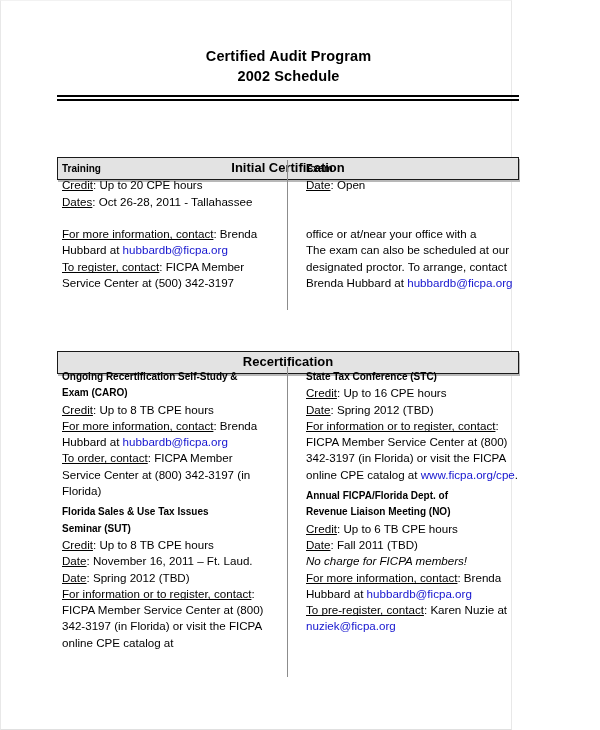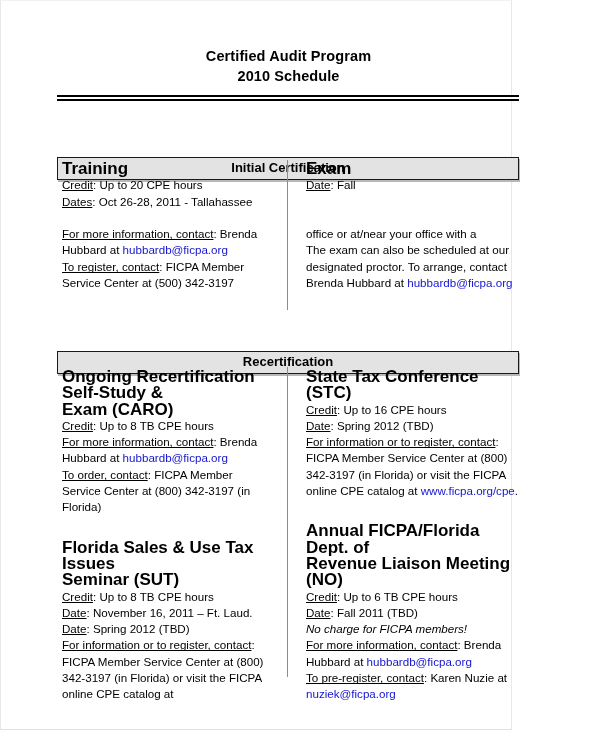--- a/index.html
+++ b/index.html
@@ -97,25 +97,25 @@
     position: absolute;
     font-size: 11.6px;
     line-height: 16.3px;
   }
   #col-init-left  { left: 61px;  top: 160px; width: 215px; }
   #col-init-right { left: 305px; top: 160px; width: 215px; }
   #col-rec-left   { left: 61px;  top: 368px; width: 218px; }
   #col-rec-right  { left: 305px; top: 368px; width: 218px; }
 
   .blk { margin: 0 0 0 0; }
-  .blk + .blk { margin-top: 24px; }
+  .blk + .blk { margin-top: 5px; }
 
   .blk-title {
     font-weight: bold;
-    font-size: 17px;
+    font-size: 10px;
     line-height: 16.3px;
     margin: 0;
   }
 
   .ln { margin: 0; }
   .spacer { height: 16.3px; }
 
   .lbl {
     text-decoration: underline;
     text-decoration-skip-ink: none;
@@ -129,21 +129,21 @@
     cursor: pointer;
   }
 </style>
 </head>
 <body>
 
 <div class="page">
 
   <div class="doc-title">
     <span>Certified Audit Program</span>
-    <span class="line2">2010 Schedule</span>
+    <span class="line2">2002 Schedule</span>
   </div>
 
   <div class="double-rule">
     <div class="bar-top"></div>
     <div class="bar-mid"></div>
     <div class="bar-bot"></div>
   </div>
 
   <div class="section-bar" id="bar-initial">Initial Certification</div>
 
@@ -158,21 +158,21 @@
       <div class="ln"><span class="lbl">For more information, contact</span><span>: Brenda</span></div>
       <div class="ln"><span>Hubbard at </span><span class="link">hubbardb@ficpa.org</span></div>
       <div class="ln"><span class="lbl">To register, contact</span><span>: FICPA Member</span></div>
       <div class="ln">Service Center at (500) 342-3197</div>
     </div>
   </div>
 
   <div class="col" id="col-init-right">
     <div class="blk">
       <div class="blk-title">Exam</div>
-      <div class="ln"><span class="lbl">Date</span><span>:  Fall</span></div>
+      <div class="ln"><span class="lbl">Date</span><span>:  Open</span></div>
       <div class="spacer"></div>
       <div class="spacer"></div>
       <div class="ln">office or at/near your office with a</div>
       <div class="ln">The exam can also be scheduled at our</div>
       <div class="ln">designated proctor.  To arrange, contact</div>
       <div class="ln"><span>Brenda Hubbard at </span><span class="link">hubbardb@ficpa.org</span></div>
     </div>
   </div>
 
   <div class="section-bar" id="bar-recert">Recertification</div>

